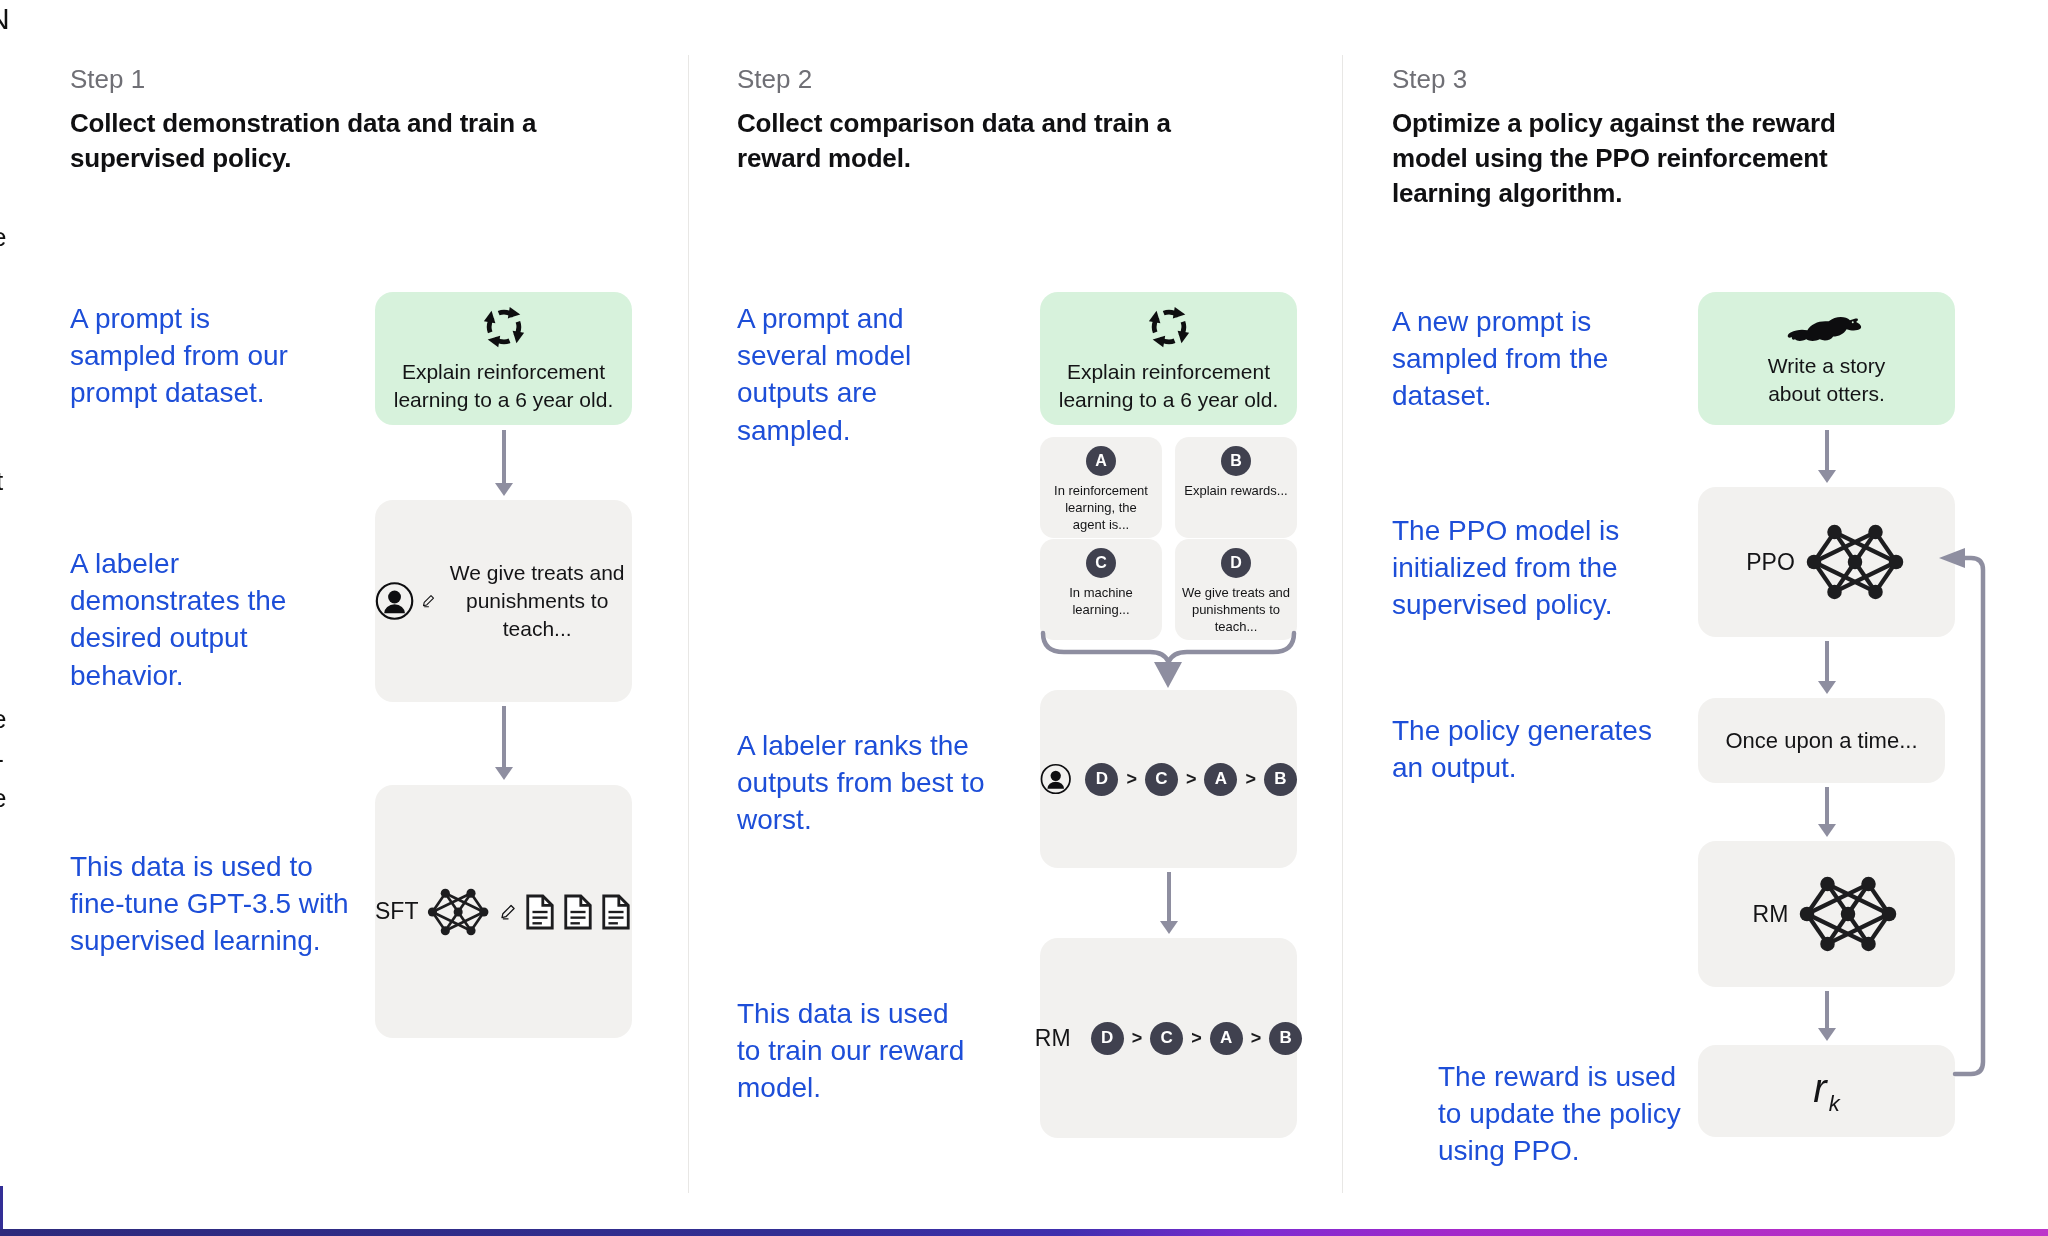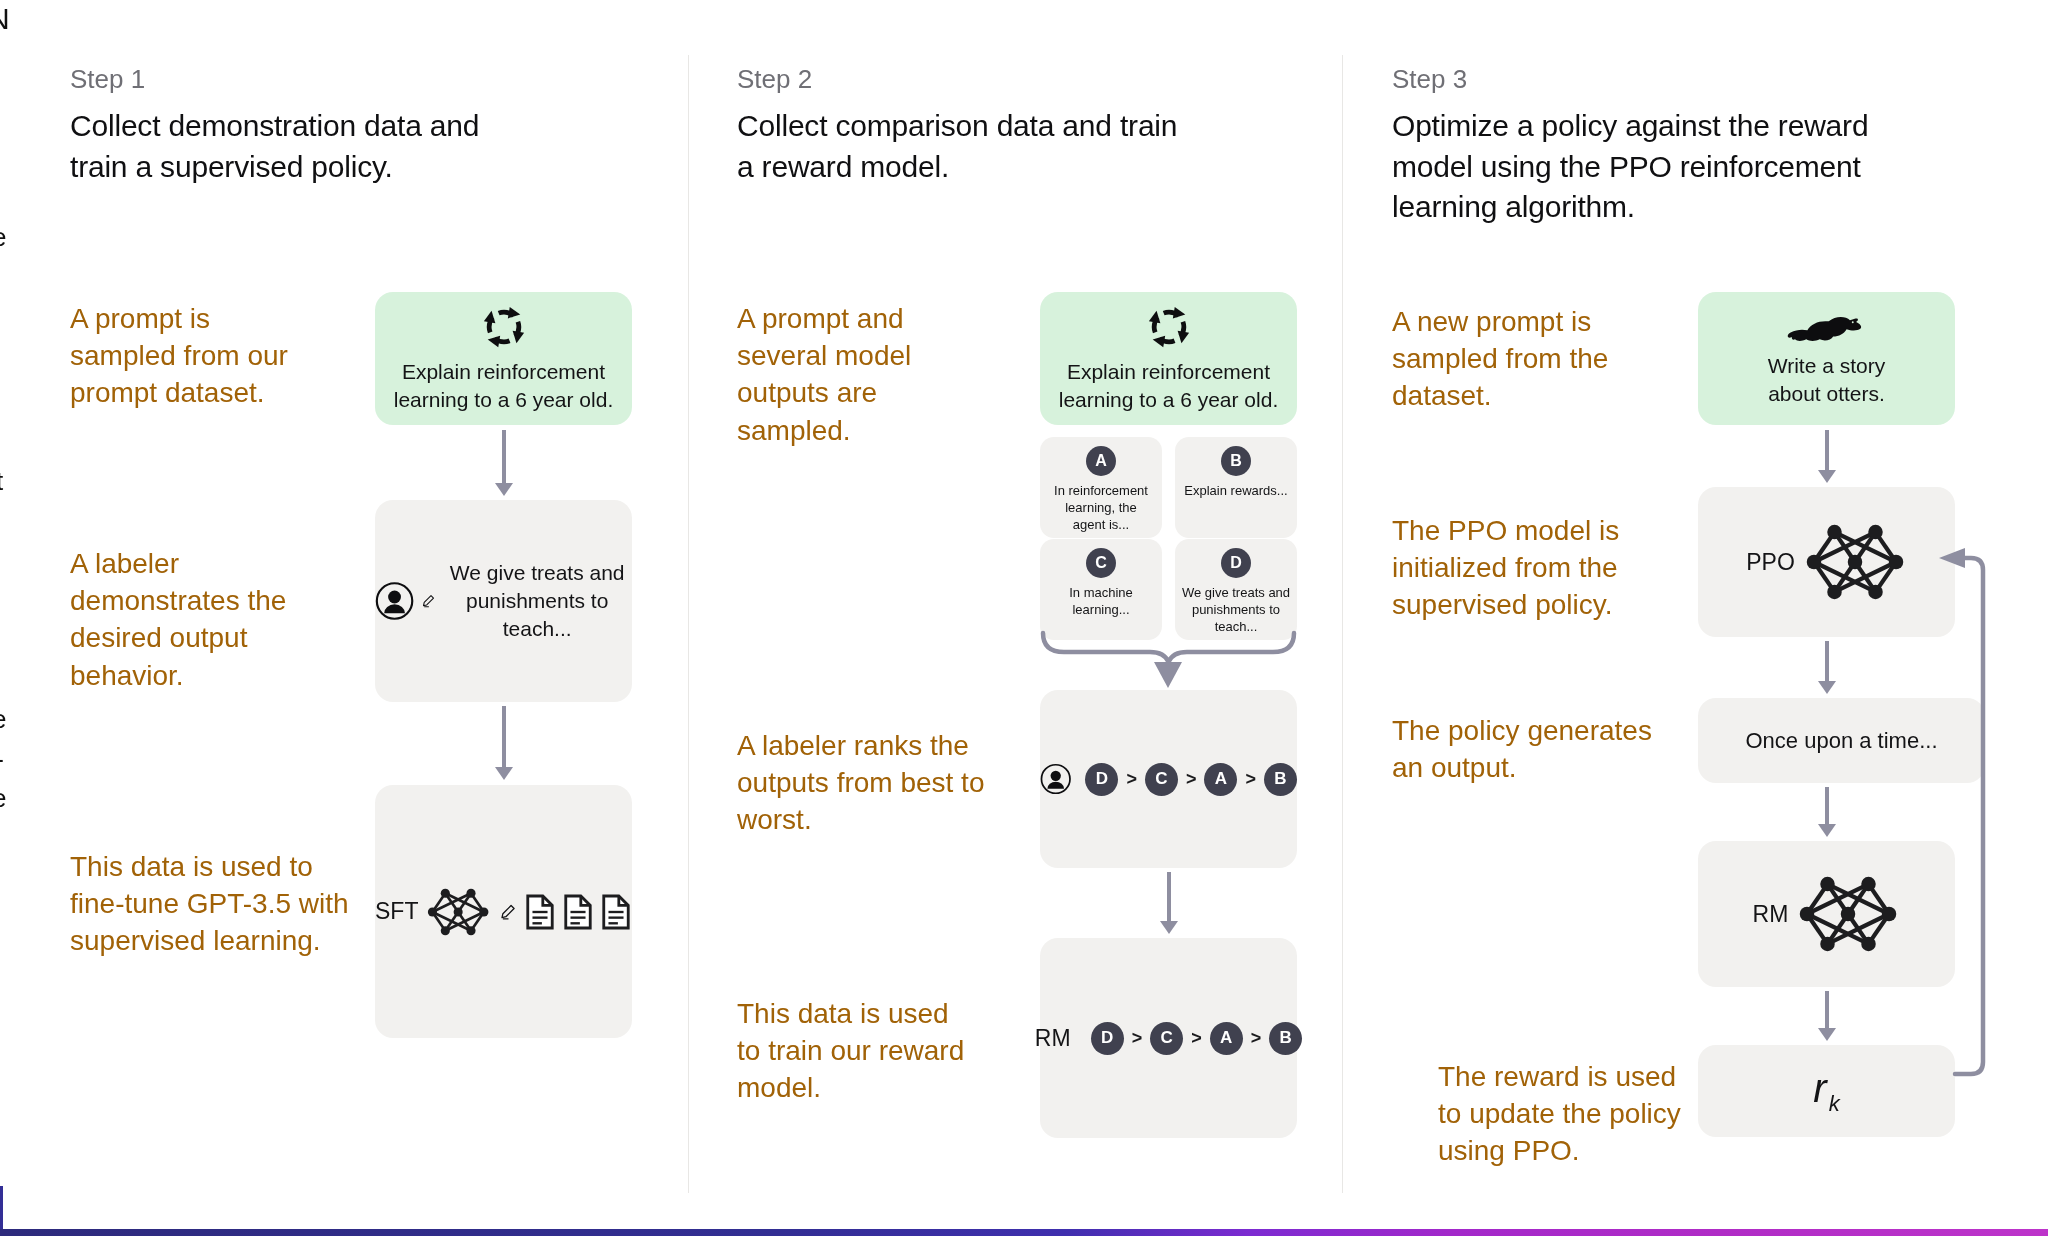--- a/index.html
+++ b/index.html
@@ -1,21 +1,21 @@
 <!DOCTYPE html>
 <html><head>
 <meta charset="utf-8">
 <style>
   html,body{margin:0;padding:0;background:#ffffff;}
   .canvas{position:relative;width:2048px;height:1236px;background:#ffffff;overflow:hidden;
           font-family:"Liberation Sans",sans-serif;color:#161618;}
   .abs{position:absolute;}
   .step-label{font-size:26px;color:#6f6f75;}
-  .step-title{font-size:30px;font-weight:400;line-height:1.35;color:#101012;letter-spacing:-0.2px;}
-  .caption{font-size:28px;line-height:1.33;color:#a16207;}
+  .step-title{font-size:26px;font-weight:700;line-height:1.35;color:#101012;letter-spacing:-0.2px;}
+  .caption{font-size:28px;line-height:1.33;color:#1d4ed8;}
   .pbox{position:absolute;background:#d7f2dc;border-radius:18px;display:flex;flex-direction:column;
         align-items:center;justify-content:center;gap:8px;text-align:center;}
   .gbox{position:absolute;background:#f2f1ef;border-radius:18px;display:flex;flex-direction:row;
         align-items:center;justify-content:center;text-align:center;}
   .box-text{font-size:21px;line-height:1.32;color:#141416;}
   .net-label{font-size:23px;color:#141416;}
   .mini{position:absolute;background:#f2f1ef;border-radius:14px;display:flex;flex-direction:column;
         align-items:center;padding-top:9px;gap:7px;}
   .mini-text{font-size:13px;line-height:1.3;text-align:center;color:#141416;}
   .badge{width:33px;height:33px;border-radius:50%;background:#40414f;color:#ffffff;display:flex;
@@ -257,21 +257,21 @@
     <svg width="104" height="82">
         <use href="#nn"></use>
       </svg>
   </div>
 
   <div class="varrow" style="left:1698px;top:641px;width:257px;height:53px;">
     <div class="shaft" style="height:40px;"></div>
       <div class="head"></div>
   </div>
 
-  <div class="gbox" style="left:1698px;top:698px;width:287px;height:85px;">
+  <div class="gbox" style="left:1698px;top:698px;width:247px;height:85px;">
     <div class="box-text" style="font-size:22px;">Once upon a time...</div>
   </div>
 
   <div class="varrow" style="left:1698px;top:787px;width:257px;height:50px;">
     <div class="shaft" style="height:37px;"></div>
       <div class="head"></div>
   </div>
 
   <div class="gbox" style="left:1698px;top:841px;width:257px;height:146px;gap:8px;">
     <div class="net-label">RM</div>

